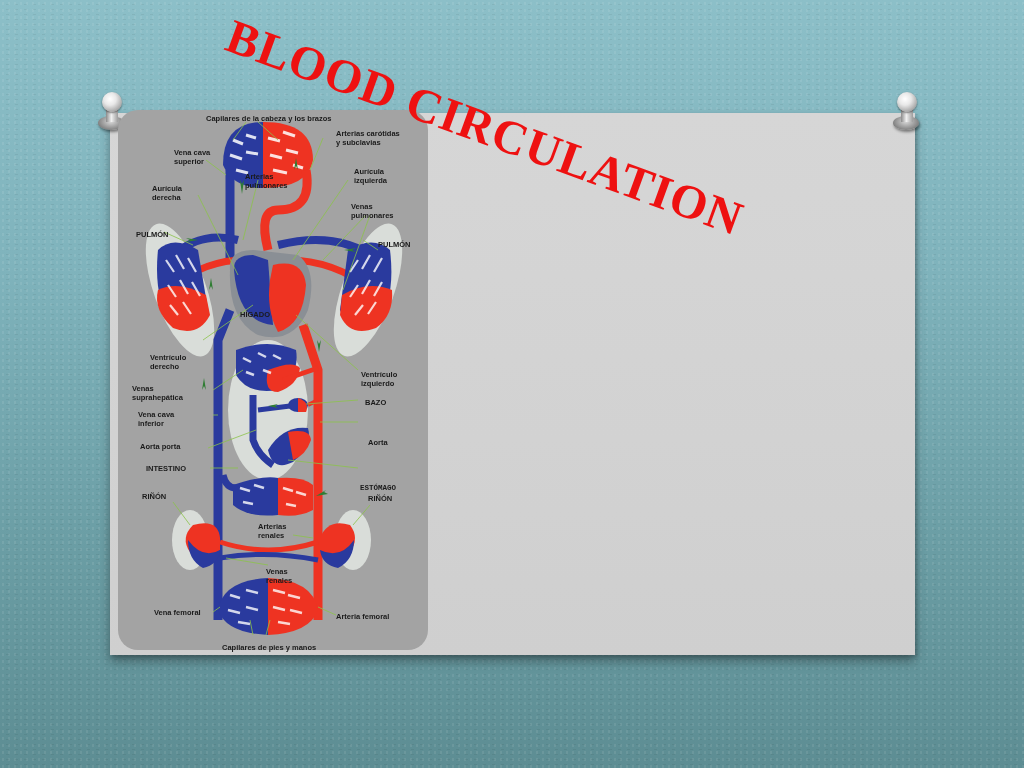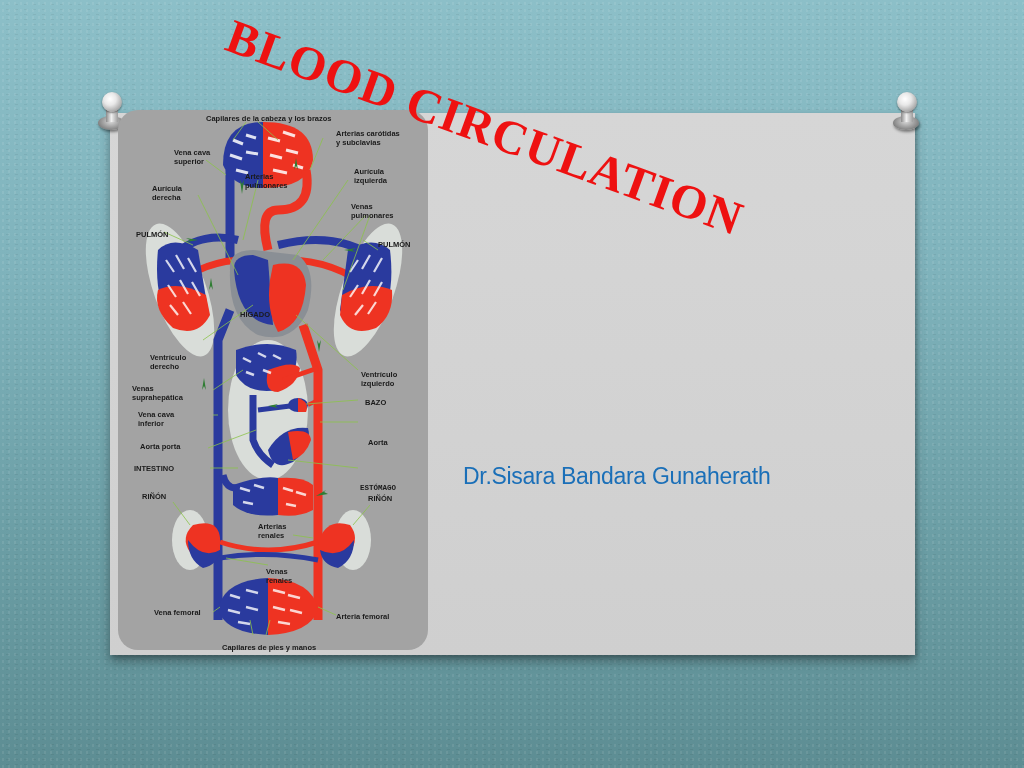--- a/index.html
+++ b/index.html
@@ -212,30 +212,29 @@
 derecho</div>
   <div class="lbl" style="left:243px; top:260px;">Ventrículo
 izquierdo</div>
   <div class="lbl" style="left:14px; top:274px;">Venas
 suprahepática</div>
   <div class="lbl" style="left:247px; top:288px;">BAZO</div>
   <div class="lbl" style="left:20px; top:300px;">Vena cava
 inferior</div>
   <div class="lbl" style="left:250px; top:308px;margin-top:20px;">Aorta</div>
   <div class="lbl" style="left:22px; top:332px;">Aorta porta</div>
-  <div class="lbl" style="left:16px; top:354px;">INTESTINO</div>
+  <div class="lbl" style="left:28px; top:354px;">INTESTINO</div>
   <div class="lbl" style="left:242px; top:374px;font-family:Liberation Mono, monospace;">ESTÓMAGO</div>
   <div class="lbl" style="left:24px; top:382px;">RIÑÓN</div>
   <div class="lbl" style="left:250px; top:384px;">RIÑÓN</div>
   <div class="lbl" style="left:140px; top:412px;">Arterias
 renales</div>
   <div class="lbl" style="left:148px; top:457px;">Venas
 renales</div>
   <div class="lbl" style="left:36px; top:498px;">Vena femoral</div>
   <div class="lbl" style="left:218px; top:502px;">Arteria femoral</div>
   <div class="lbl" style="left:104px; top:533px;">Capilares de pies y manos</div>
 </div>
 
 <div class="title">BLOOD CIRCULATION</div>
 
 <div class="author">
-  <div>Dr.Sisara Bandara Gunaherath</div>
 </div>
 
 </body></html>

